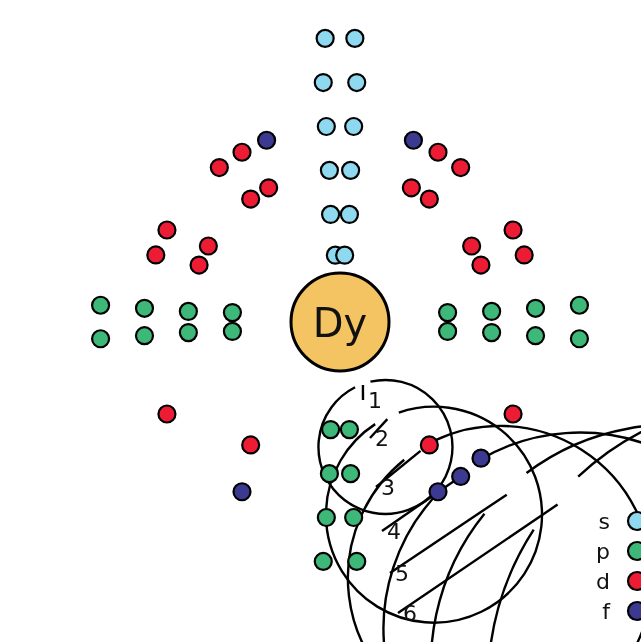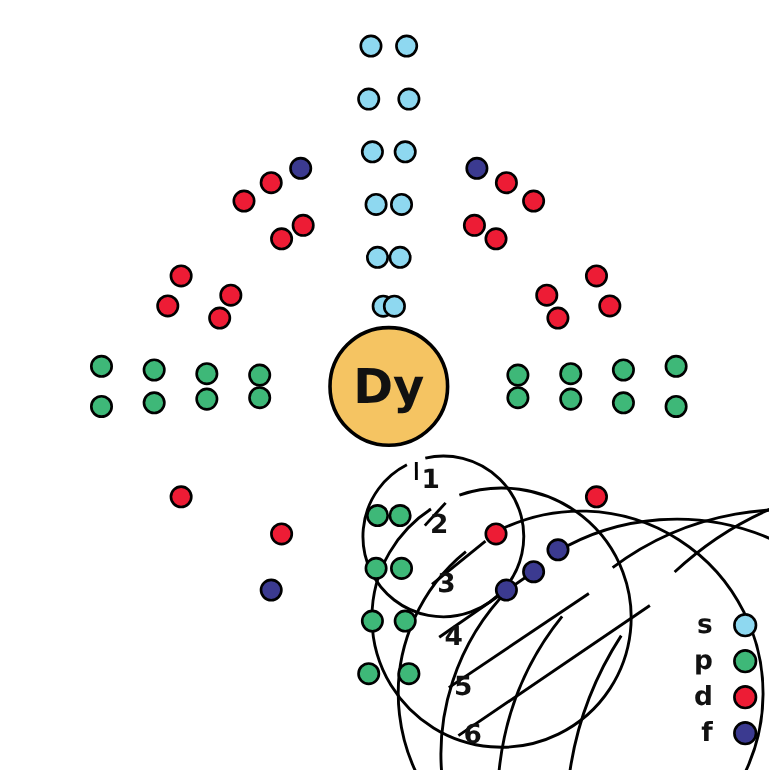--- a/index.html
+++ b/index.html
@@ -3,21 +3,21 @@
 <meta charset="utf-8">
 <style>
   html,body{margin:0;padding:0;}
   body{
     width:641px;height:642px;
     background:#ffffff;
     font-family:"DejaVu Sans", sans-serif;
     overflow:hidden;
     position:relative;
   }
-  #stage{position:absolute;left:0;top:0;width:529px;height:642px;font-weight:bold;}
+  #stage{position:absolute;left:16px;top:0;width:529px;height:642px;}
   svg{display:block;}
   .shell-ring{fill:none;stroke:#000000;stroke-width:2.4;}
   .electron{stroke:#000000;stroke-width:2.2;}
   .nucleus-circle{stroke:#000000;stroke-width:3;}
   .nucleus-label{
     font-family:"DejaVu Sans", sans-serif;
     font-size:40px;
     fill:#111111;
     text-anchor:middle;
     dominant-baseline:central;

